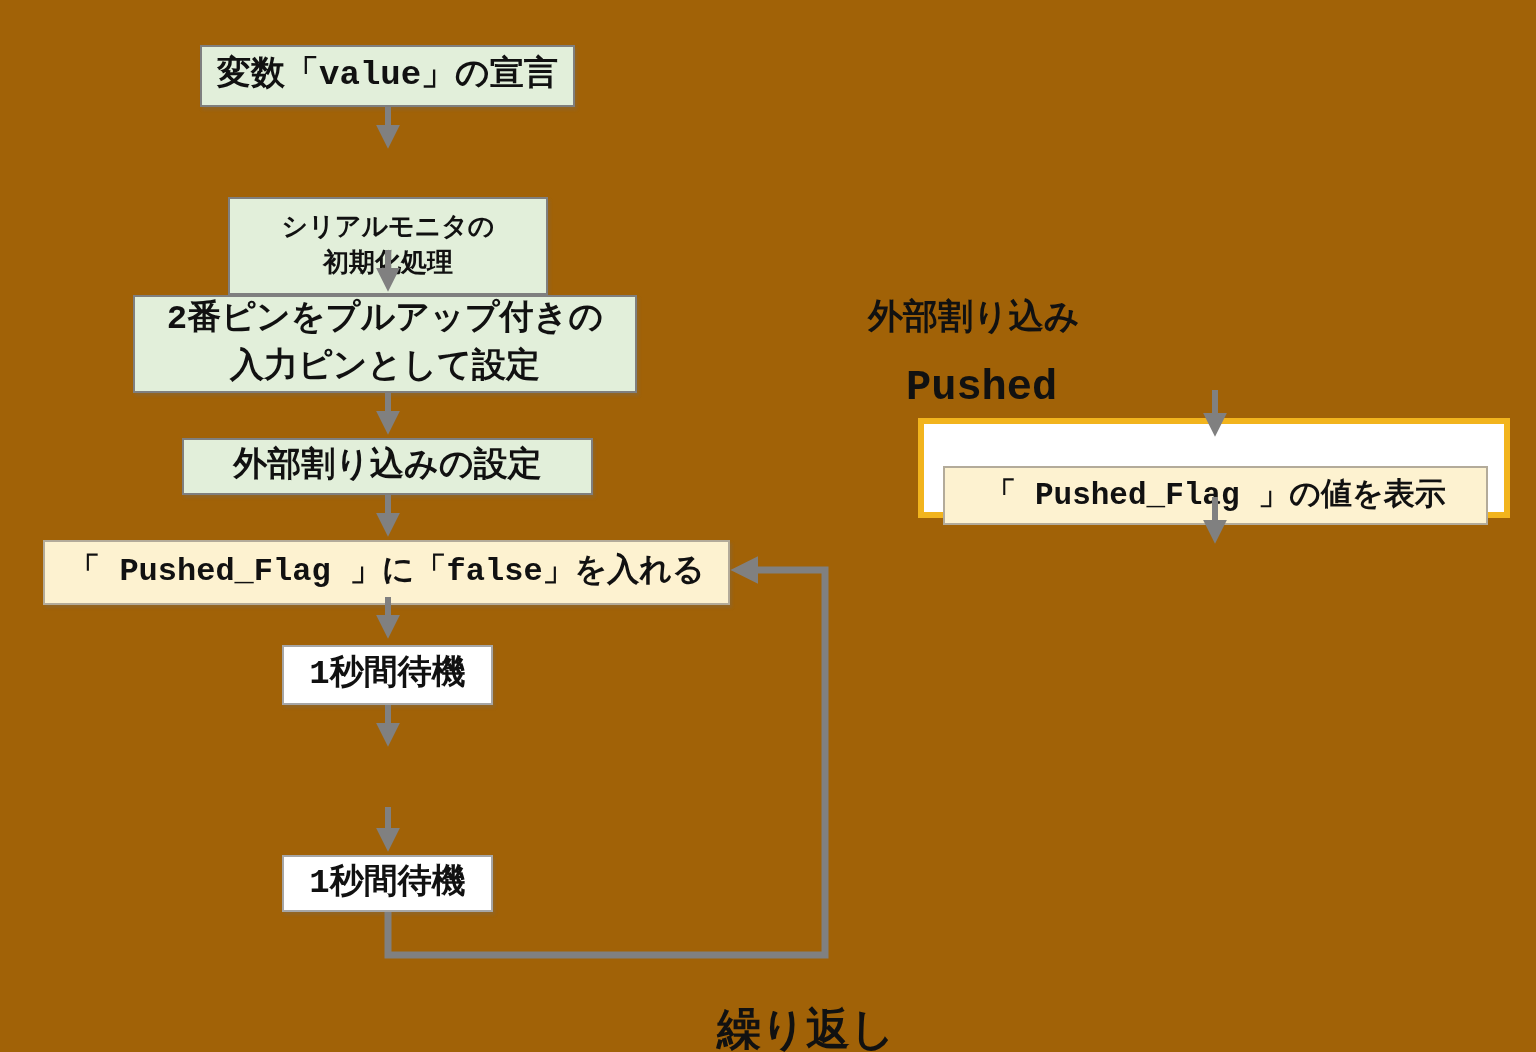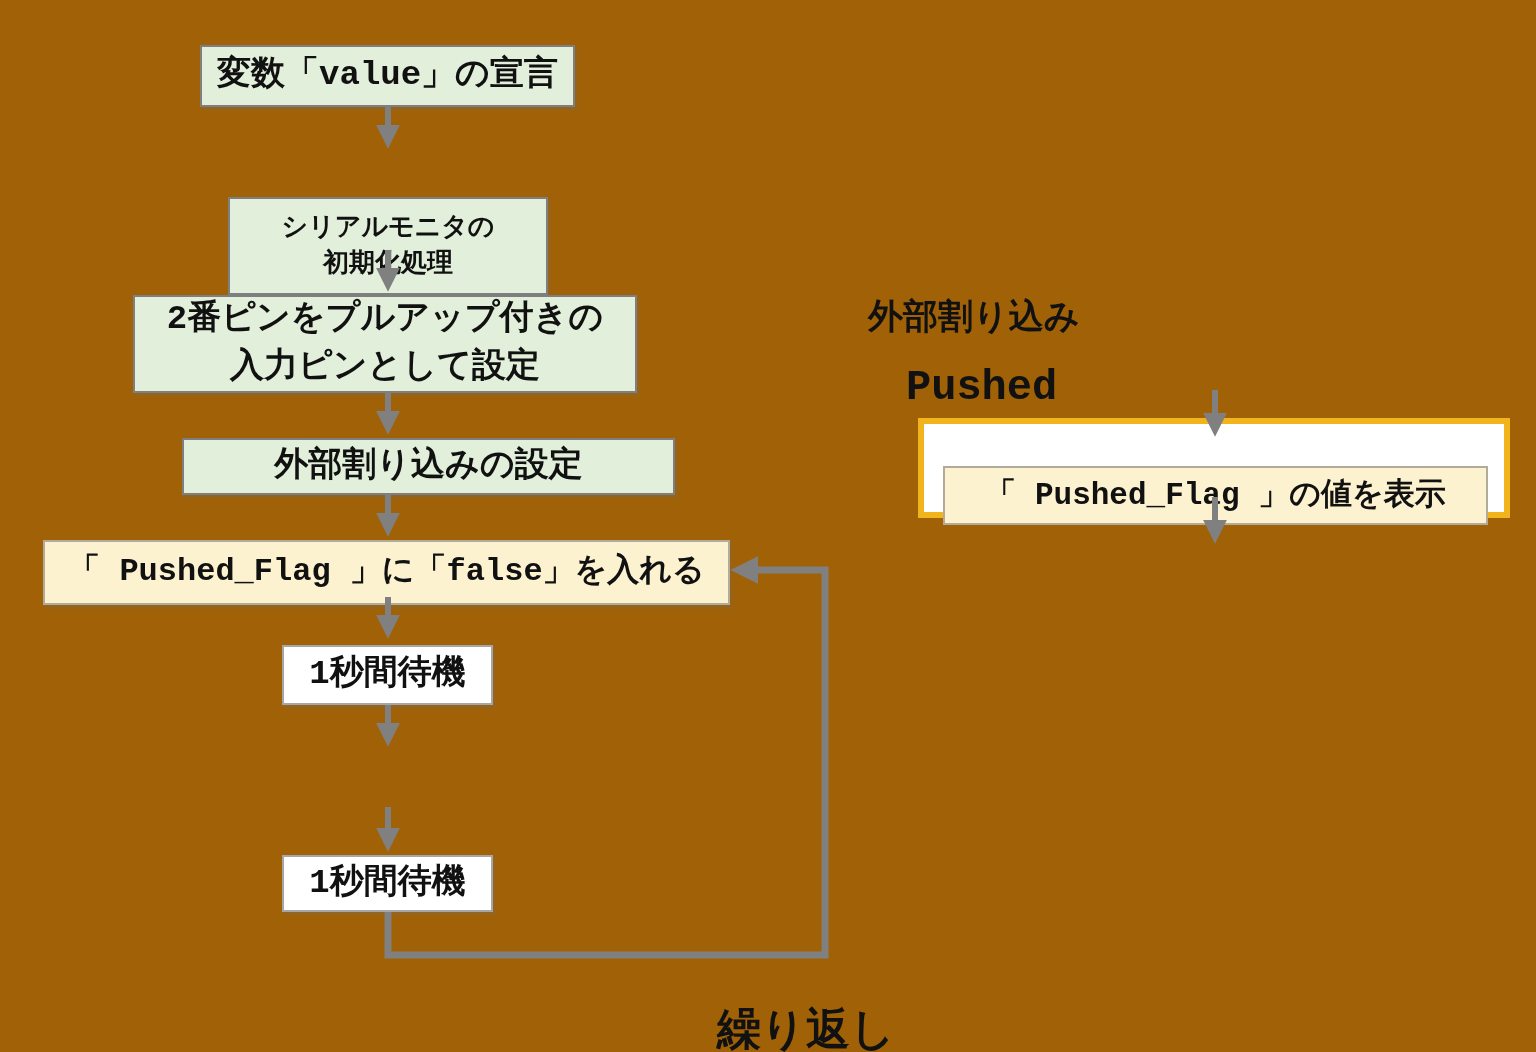--- a/index.html
+++ b/index.html
@@ -33,21 +33,21 @@
 <div class="canvas">
 
   <div class="box setup" style="left:200px;top:45px;width:375px;height:62px;font-size:34px;">変数「value」の宣言</div>
 
   <div class="box setup" style="left:228px;top:152px;width:320px;height:98px;font-size:26px;margin-top:45px;">シリアルモニタの
 初期化処理</div>
 
   <div class="box setup" style="left:133px;top:295px;width:504px;height:98px;font-size:34px;">2番ピンをプルアップ付きの
 入力ピンとして設定</div>
 
-  <div class="box setup" style="left:182px;top:438px;width:493px;height:57px;font-size:34px;">外部割り込みの設定</div>
+  <div class="box setup" style="left:182px;top:438px;width:411px;height:57px;font-size:34px;">外部割り込みの設定</div>
 
   <div class="box process" style="left:43px;top:540px;width:687px;height:65px;font-size:32px;">「 Pushed_Flag 」に「false」を入れる</div>
 
   <div class="box wait" style="left:282px;top:645px;width:211px;height:60px;font-size:34px;">1秒間待機</div>
 
 
   <div class="box wait" style="left:282px;top:855px;width:211px;height:57px;font-size:34px;">1秒間待機</div>
 
   <div class="heading" style="left:717px;top:1000px;font-size:44px;">繰り返し</div>
 

